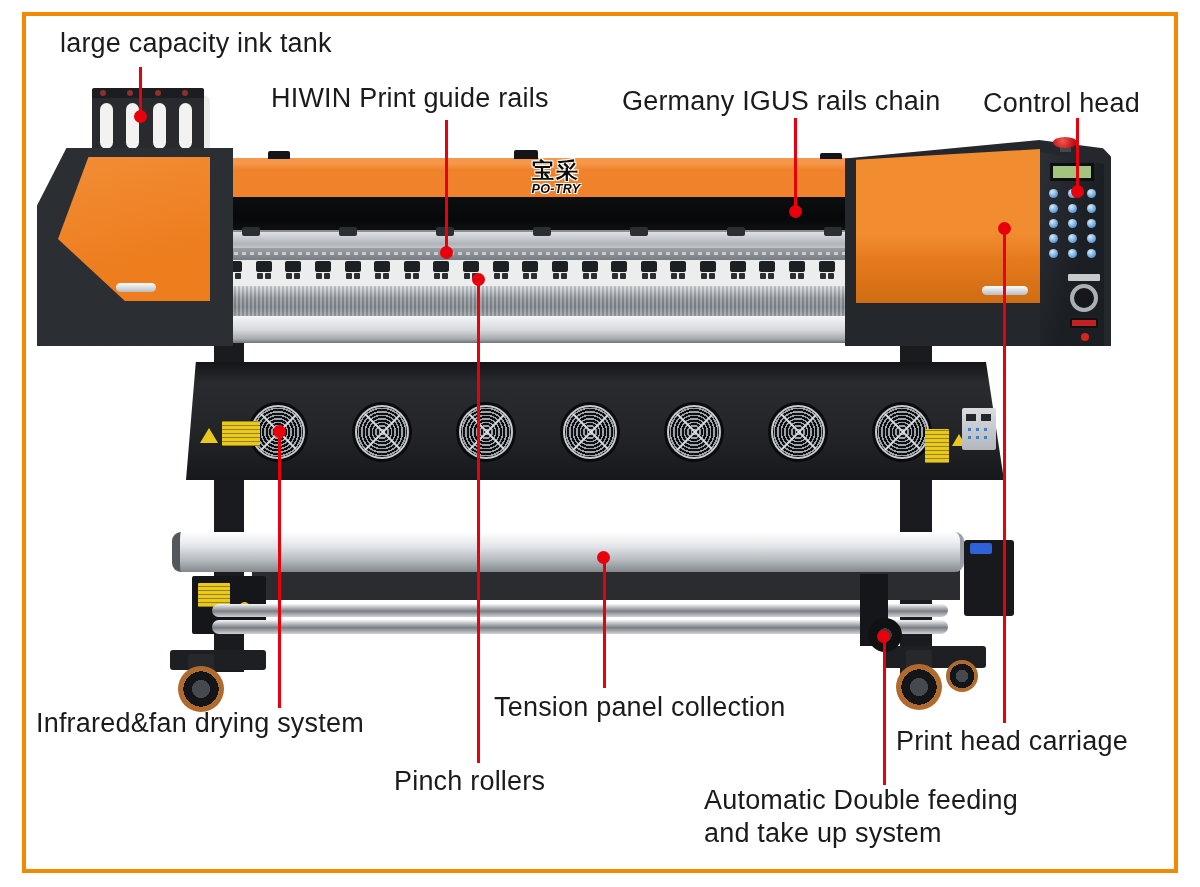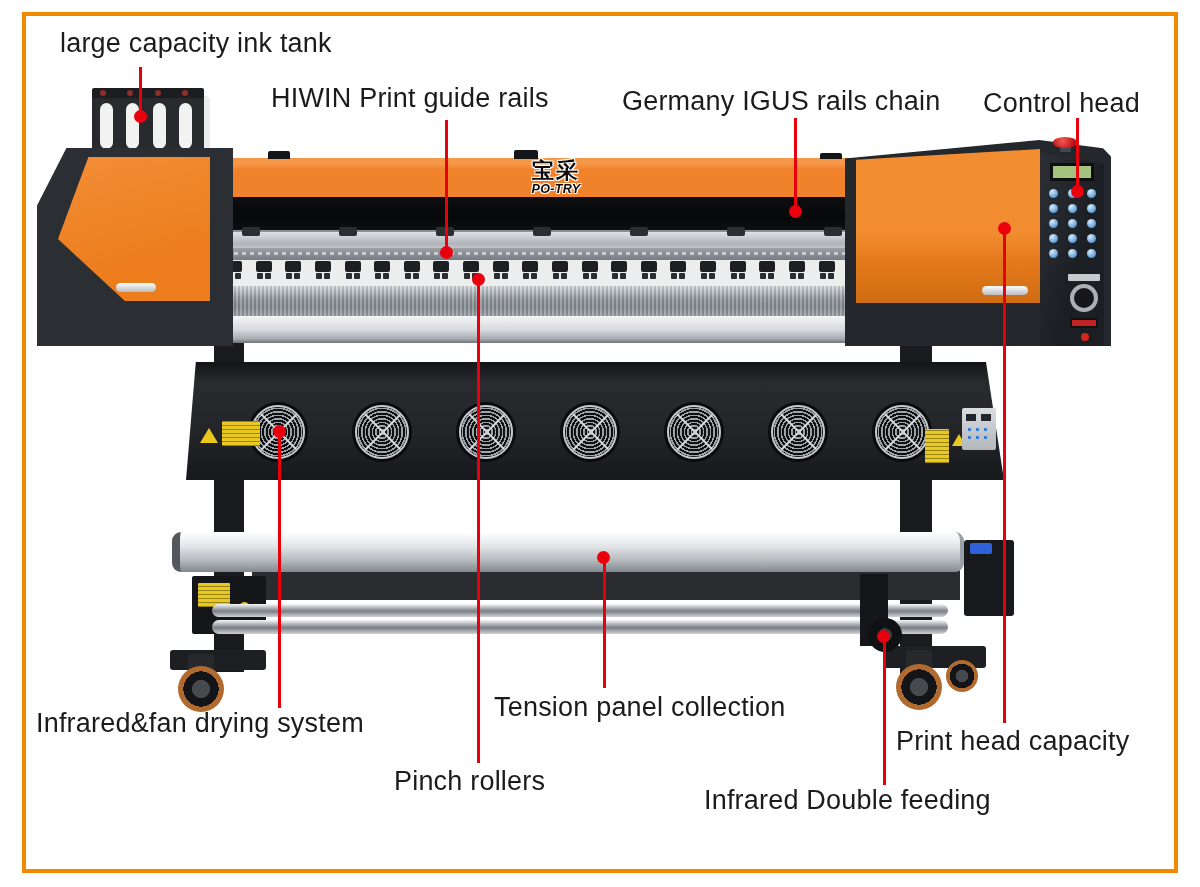--- a/index.html
+++ b/index.html
@@ -299,21 +299,22 @@
     <div class="vline" id="ln-pinch"></div>
     <div class="dot" id="dt-pinch"></div>
     <div class="label" id="lab-pinch">Pinch rollers</div>
 
     <div class="vline" id="ln-tension"></div>
     <div class="dot" id="dt-tension"></div>
     <div class="label" id="lab-tension">Tension panel collection</div>
 
     <div class="vline" id="ln-phead"></div>
     <div class="dot" id="dt-phead"></div>
-    <div class="label" id="lab-phead">Print head capacity</div>
+    <div class="label" id="lab-phead">Print head carriage</div>
 
     <div class="vline" id="ln-feed"></div>
     <div class="dot" id="dt-feed"></div>
     <div class="label" id="lab-feed">
-      <div>Infrared Double feeding</div>
+      <div>Automatic Double feeding</div>
+      <div>and take up system</div>
     </div>
   </div>
 </div>
 
 </body></html>

